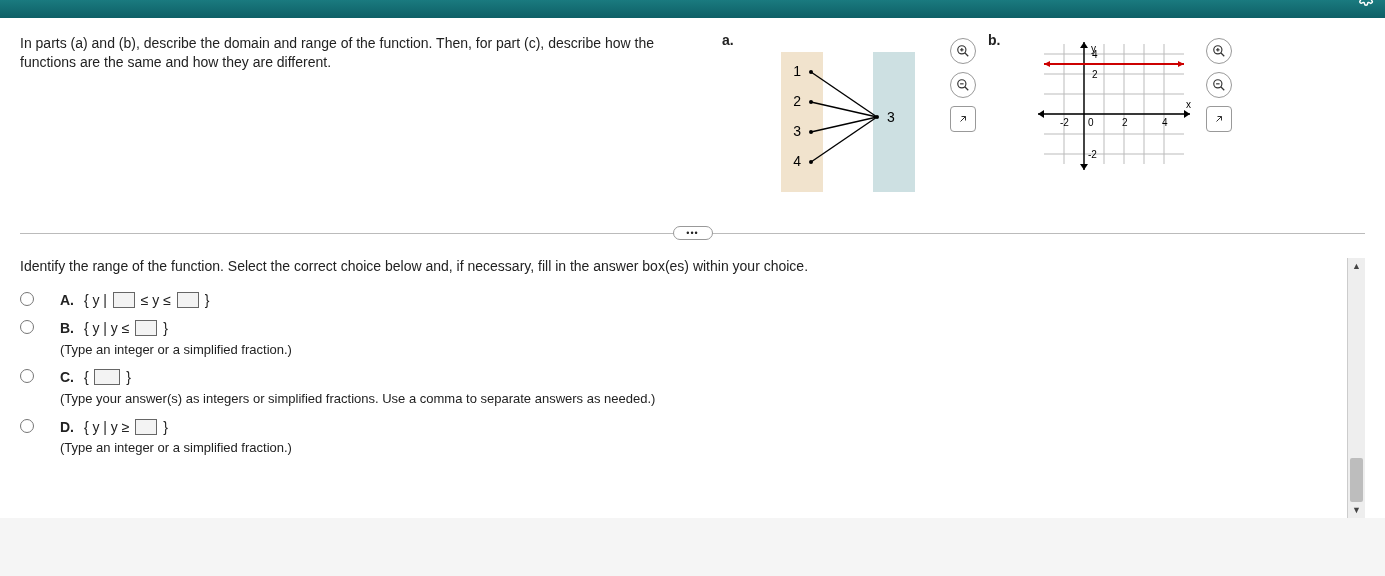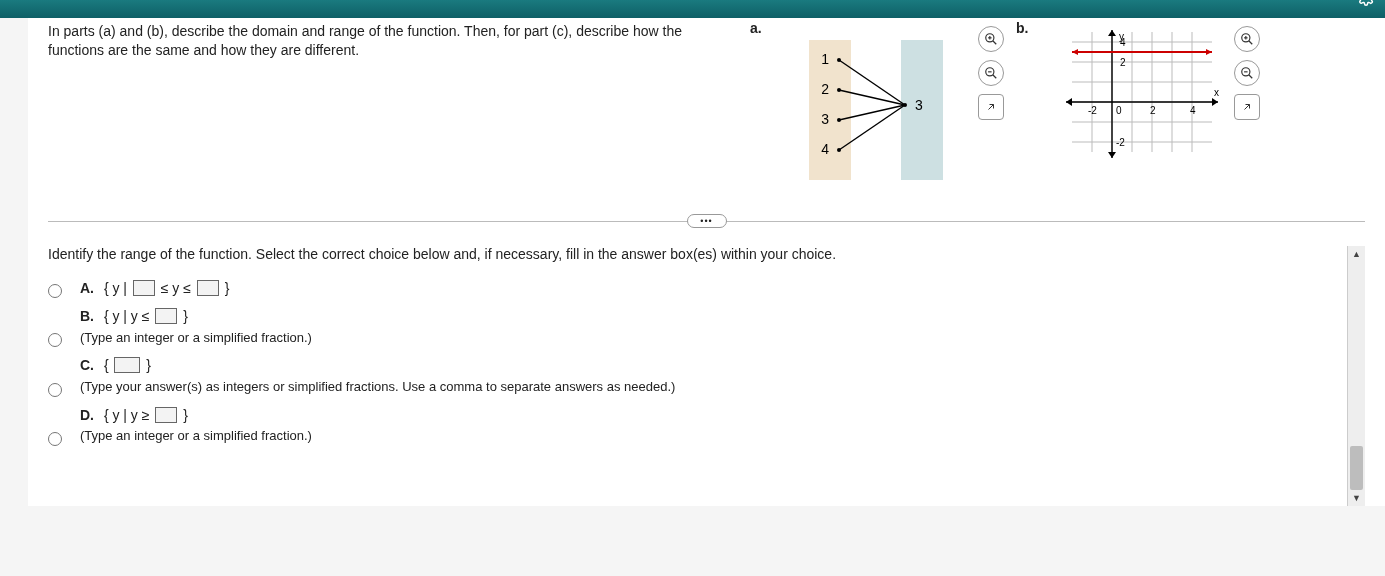--- a/index.html
+++ b/index.html
@@ -11,23 +11,22 @@
     width: 1385px;
     height: 576px;
     overflow: hidden;
   }
   .top-bar {
     height: 18px;
     background: linear-gradient(#1a7a7f, #0e5f66);
   }
   .content {
     background: #fff;
-    padding: 4px 20px 0 20px;
+    padding: 16px 20px 0 20px;
     position: relative;
-    margin-left: 28px;
   }
   .question-row {
     display: flex;
     align-items: flex-start;
     gap: 12px;
   }
   .question-text {
     flex: 0 0 690px;
     line-height: 1.35;
   }
@@ -85,22 +84,22 @@
     cursor: pointer;
   }
   .lower {
     display: flex;
     gap: 8px;
   }
   .lower-body { flex: 1; padding-right: 6px; }
   .prompt2 { margin-bottom: 16px; }
   .choice {
     display: flex;
-    align-items: flex-end;
-    gap: 18px;
+    align-items: flex-start;
+    gap: 26px;
     margin-bottom: 8px;
   }
   .choice input[type=radio] {
     margin-top: 2px;
     width: 14px; height: 14px;
   }
   .choice-label { font-weight: bold; margin-right: 6px; }
   .choice-body { line-height: 1.45; }
   .hint { font-size: 13px; }
   .blank {

